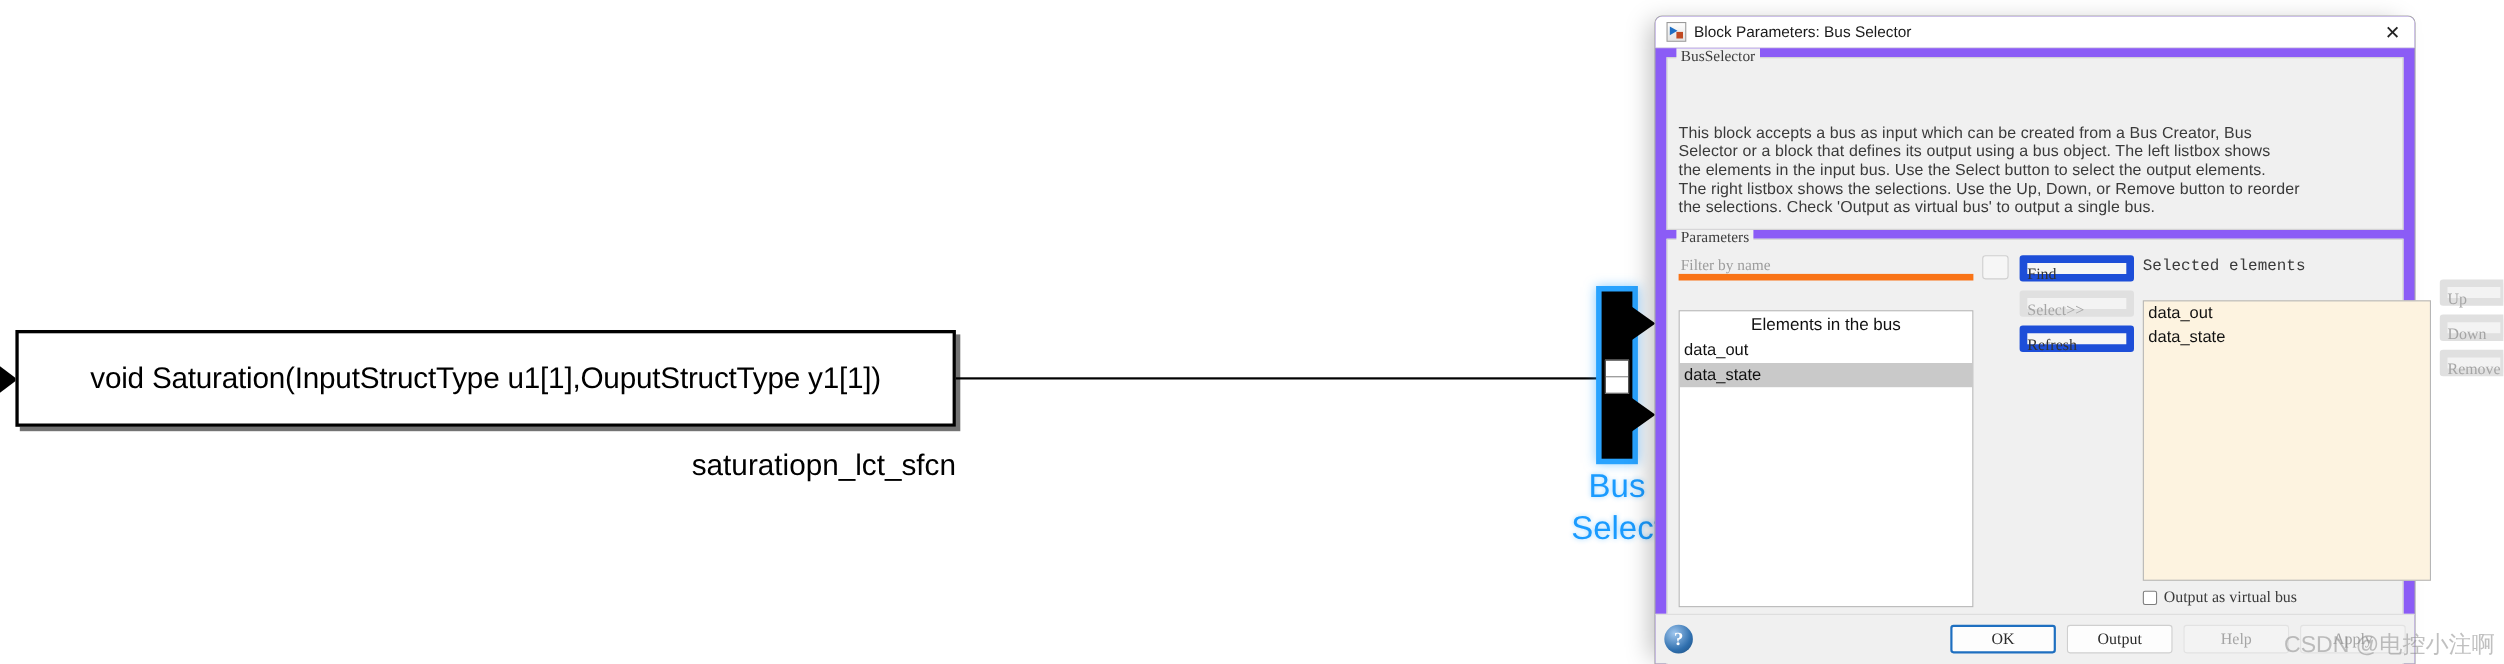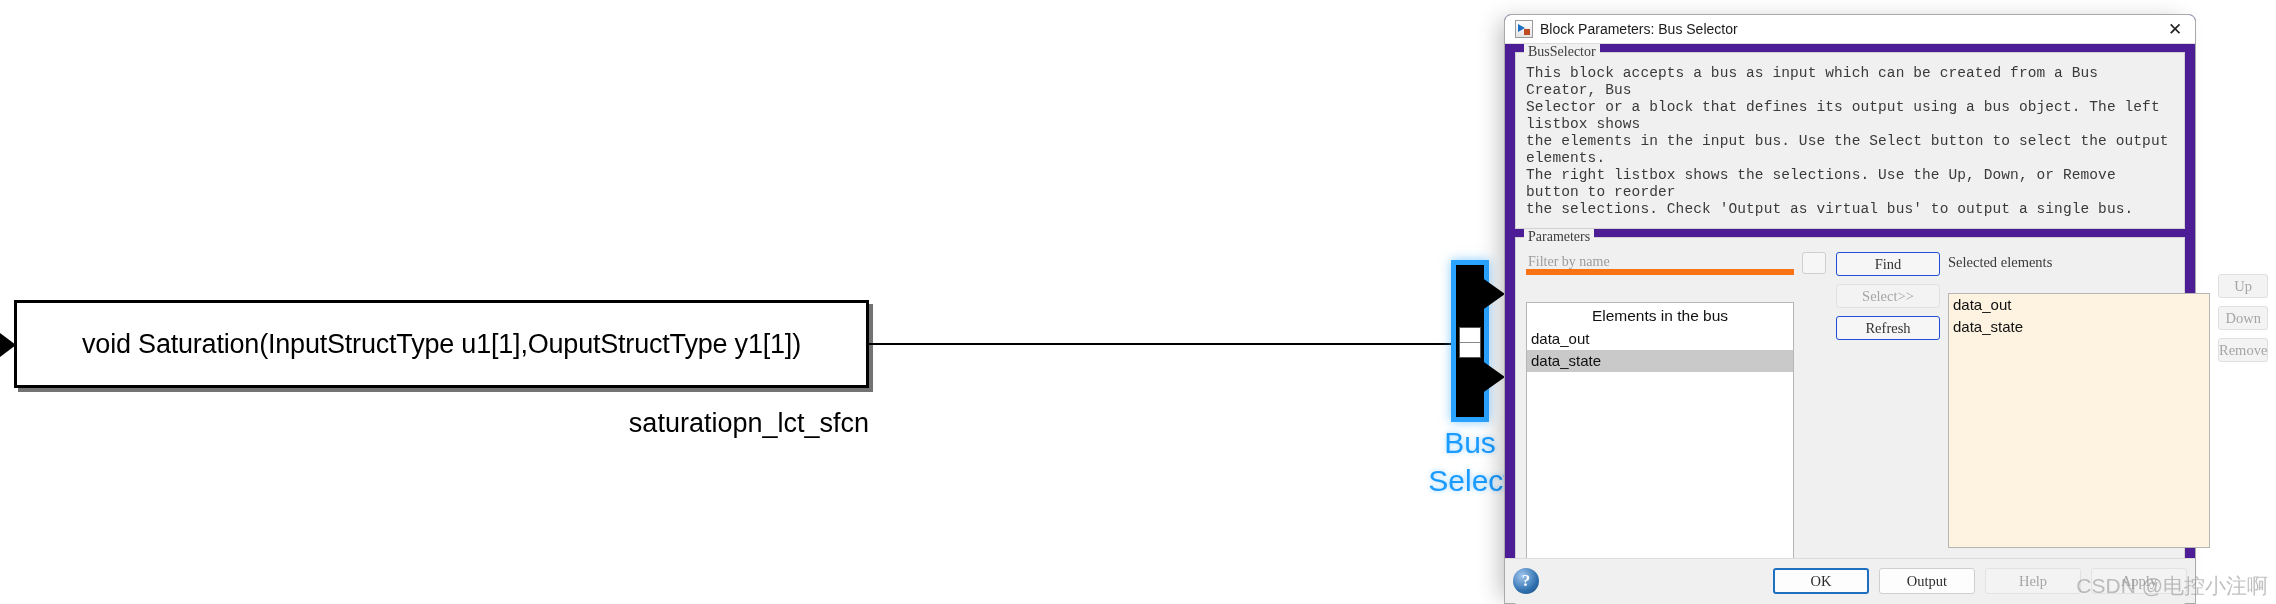--- a/index.html
+++ b/index.html
@@ -138,21 +138,21 @@
     text-shadow: 0 0 5px rgba(41,163,255,0.45);
   }
 
   
   #dialog {
     position: absolute;
     left: 1504px;
     top: 14px;
     width: 692px;
     height: 590px;
-    background: #4c1d95;
+    background: #8b5cf6;
     border: 1px solid #a9a9a9;
     border-top-left-radius: 7px;
     border-top-right-radius: 7px;
     box-sizing: border-box;
     box-shadow: -10px 0 22px -6px rgba(0,0,0,0.25);
     font-family: "Liberation Serif", serif;
   }
 
   .titlebar {
     position: relative;
@@ -224,26 +224,27 @@
     top: -9px;
     left: 8px;
     background: #f0f0f0;
     padding: 0 4px;
     font-family: "Liberation Serif", serif;
     font-size: 14px;
     color: #3c3c3c;
   }
 
   .desc {
-    font-family: Liberation Mono, monospace;
+    font-family: Liberation Sans, sans-serif;
     font-size: 14.5px;
     line-height: 17px;
     color: #3a3a3a;
     letter-spacing: 0.1px;
     white-space: pre-line;
+    margin-top: 48px;
   }
 
   
   #params-group {
     height: 400px;
     padding-top: 14px;
   }
 
   .param-grid {
     display: grid;
@@ -274,36 +275,35 @@
     background: #f6f6f6;
     box-sizing: border-box;
     cursor: pointer;
   }
 
   .btn {
     display: block;
     width: 100%;
     height: 24px;
     line-height: 22px;
-    text-align: center;
-    border: 1px solid #1d4ed8;
+    border: 7px solid #1d4ed8;
     border-radius: 3px;
     background: #f6f6f6;
     font-family: "Liberation Serif", serif;
     font-size: 14.5px;
     color: #333;
     box-sizing: border-box;
     cursor: pointer;
     margin-bottom: 8px;
     white-space: nowrap;
   }
   .btn.disabled { color: #a5a5a5; background: #f3f3f3; border-color: #e0e0e0; cursor: default; }
 
   .col-label {
-    font-family: Liberation Serif, serif;
+    font-family: Liberation Mono, monospace;
     font-size: 14.5px;
     color: #3a3a3a;
     height: 22px;
     line-height: 20px;
   }
 
   .listbox {
     border: 1px solid #b6b6b6;
     background: #ffffff;
     box-sizing: border-box;
@@ -329,21 +329,21 @@
     line-height: 19px;
     cursor: pointer;
   }
   .list-item.sel {
     background: #c9c9c9;
   }
 
   .checkbox-row {
     display: flex;
     align-items: center;
-    margin-top: 18px;
+    margin-top: 7px;
     font-family: "Liberation Serif", serif;
     font-size: 14.5px;
     color: #3a3a3a;
   }
   .cbox {
     width: 13px; height: 13px;
     border: 1px solid #7d7d7d;
     border-radius: 2px;
     background: #fff;
     margin-right: 6px;

